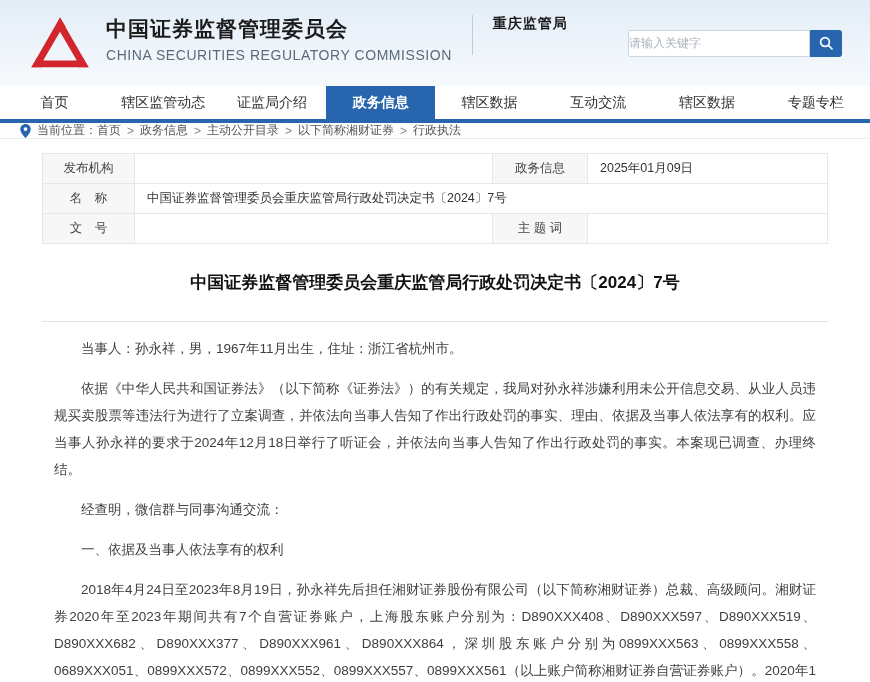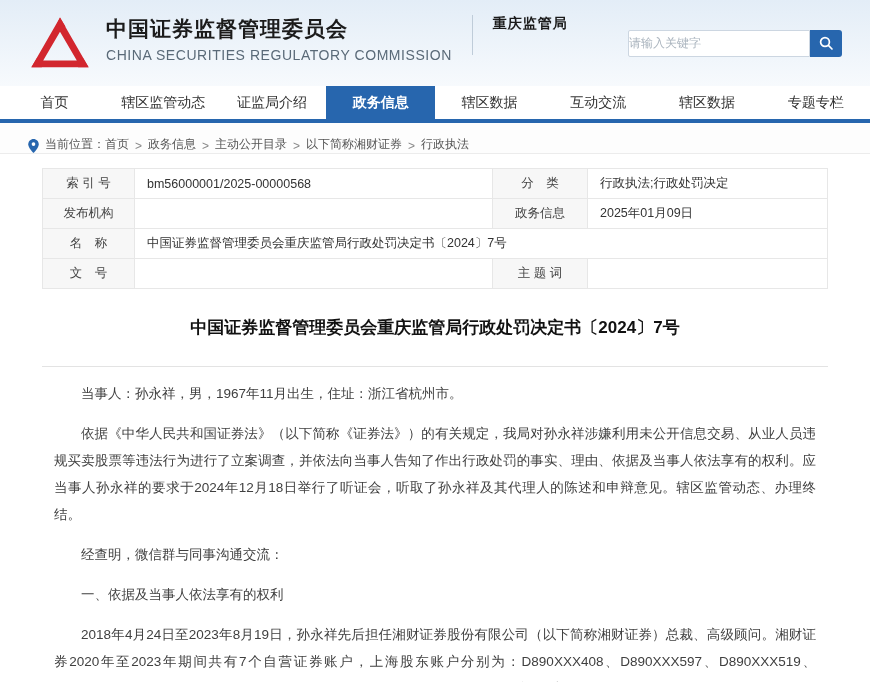--- a/index.html
+++ b/index.html
@@ -27,21 +27,21 @@
   .search-btn{width:32px;height:27px;border:none;background:var(--accent);border-radius:0 3px 3px 0;
     display:flex;align-items:center;justify-content:center;cursor:pointer;}
 
   
   .nav{display:flex;background:#fff;border-bottom:4px solid var(--accent);height:37px;}
   .nav-item{flex:1;display:flex;align-items:center;justify-content:center;
     font-size:14px;color:#333;cursor:pointer;height:33px;}
   .nav-item.active{background:var(--accent);color:#fff;font-weight:bold;}
 
   
-  .breadcrumb{height:31px;display:flex;align-items:flex-end;padding:0 28px;
+  .breadcrumb{height:16px;display:flex;align-items:center;padding:0 20px;
     font-size:12px;color:#555;background:#fdfdfd;border-bottom:1px solid #ececec;}
   .breadcrumb .pin{margin-right:6px;display:inline-flex;}
   .breadcrumb .crumb{color:#555;cursor:pointer;}
   .breadcrumb .sep{margin:0 6px;color:#888;}
 
   
   .content{padding:14px 42px 0 42px;}
   .meta-table{width:100%;border-collapse:collapse;table-layout:fixed;}
   .meta-table td{border:1px solid #e7e7e7;height:30px;font-size:12.5px;color:#333;}
   .meta-table td.lbl{background:#f7f7f7;text-align:center;color:#444;white-space:pre;}
@@ -116,26 +116,20 @@
 <div class="content">
 
   <table class="meta-table">
     <colgroup>
         <col style="width:92px">
         <col style="width:358px">
         <col style="width:95px">
         <col>
       </colgroup>
     <tbody>
-        <tr>
-      <td class="lbl">索 引 号</td>
-      <td class="val">bm56000001/2025-00000568</td>
-      <td class="lbl">分　类</td>
-      <td class="val">行政执法;行政处罚决定</td>
-    </tr>
     <tr>
       <td class="lbl">发布机构</td>
       <td class="val"></td>
       <td class="lbl">政务信息</td>
       <td class="val">2025年01月09日</td>
     </tr>
     <tr>
       <td class="lbl">名　称</td>
       <td class="val" colspan="3">中国证券监督管理委员会重庆监管局行政处罚决定书〔2024〕7号</td>
     </tr>
@@ -146,19 +140,19 @@
       <td class="val"></td>
     </tr>
   </tbody>
     </table>
 
   <h1 class="doc-title">中国证券监督管理委员会重庆监管局行政处罚决定书〔2024〕7号</h1>
   <hr class="doc-sep">
 
   <div class="doc-body">
     <p>当事人：孙永祥，男，1967年11月出生，住址：浙江省杭州市。</p>
-    <p>依据《中华人民共和国证券法》（以下简称《证券法》）的有关规定，我局对孙永祥涉嫌利用未公开信息交易、从业人员违规买卖股票等违法行为进行了立案调查，并依法向当事人告知了作出行政处罚的事实、理由、依据及当事人依法享有的权利。应当事人孙永祥的要求于2024年12月18日举行了听证会，听取了孙永祥及其代理人的陈述和申辩意见。辖区监管动态、办理终结。</p>
+    <p>依据《中华人民共和国证券法》（以下简称《证券法》）的有关规定，我局对孙永祥涉嫌利用未公开信息交易、从业人员违规买卖股票等违法行为进行了立案调查，并依法向当事人告知了作出行政处罚的事实、理由、依据及当事人依法享有的权利。应当事人孙永祥的要求于2024年12月18日举行了听证会，并依法向当事人告知了作出行政处罚的事实。本案现已调查、办理终结。</p>
     <p>经查明，微信群与同事沟通交流：</p>
     <p>一、依据及当事人依法享有的权利</p>
     <p>2018年4月24日至2023年8月19日，孙永祥先后担任湘财证券股份有限公司（以下简称湘财证券）总裁、高级顾问。湘财证券2020年至2023年期间共有7个自营证券账户，上海股东账户分别为：D890XXX408、D890XXX597、D890XXX519、D890XXX682、D890XXX377、D890XXX961、D890XXX864，深圳股东账户分别为0899XXX563、0899XXX558、0689XXX051、0899XXX572、0899XXX552、0899XXX557、0899XXX561（以上账户简称湘财证券自营证券账户）。2020年1月1日至2023年8月19日期间，孙永祥通过参与湘财证券自营证券账户投资决策，通过“ZY”微信群与同事沟通交流，通过听取湘财证券自营部门副总经理黄某平工作汇报等多个渠道，知悉湘财证券自营证券账户投资信息及湘财证券自营证券账户持仓及盈亏变化等情况。</p>
   </div>
 
 </div>
 
 </body></html>

